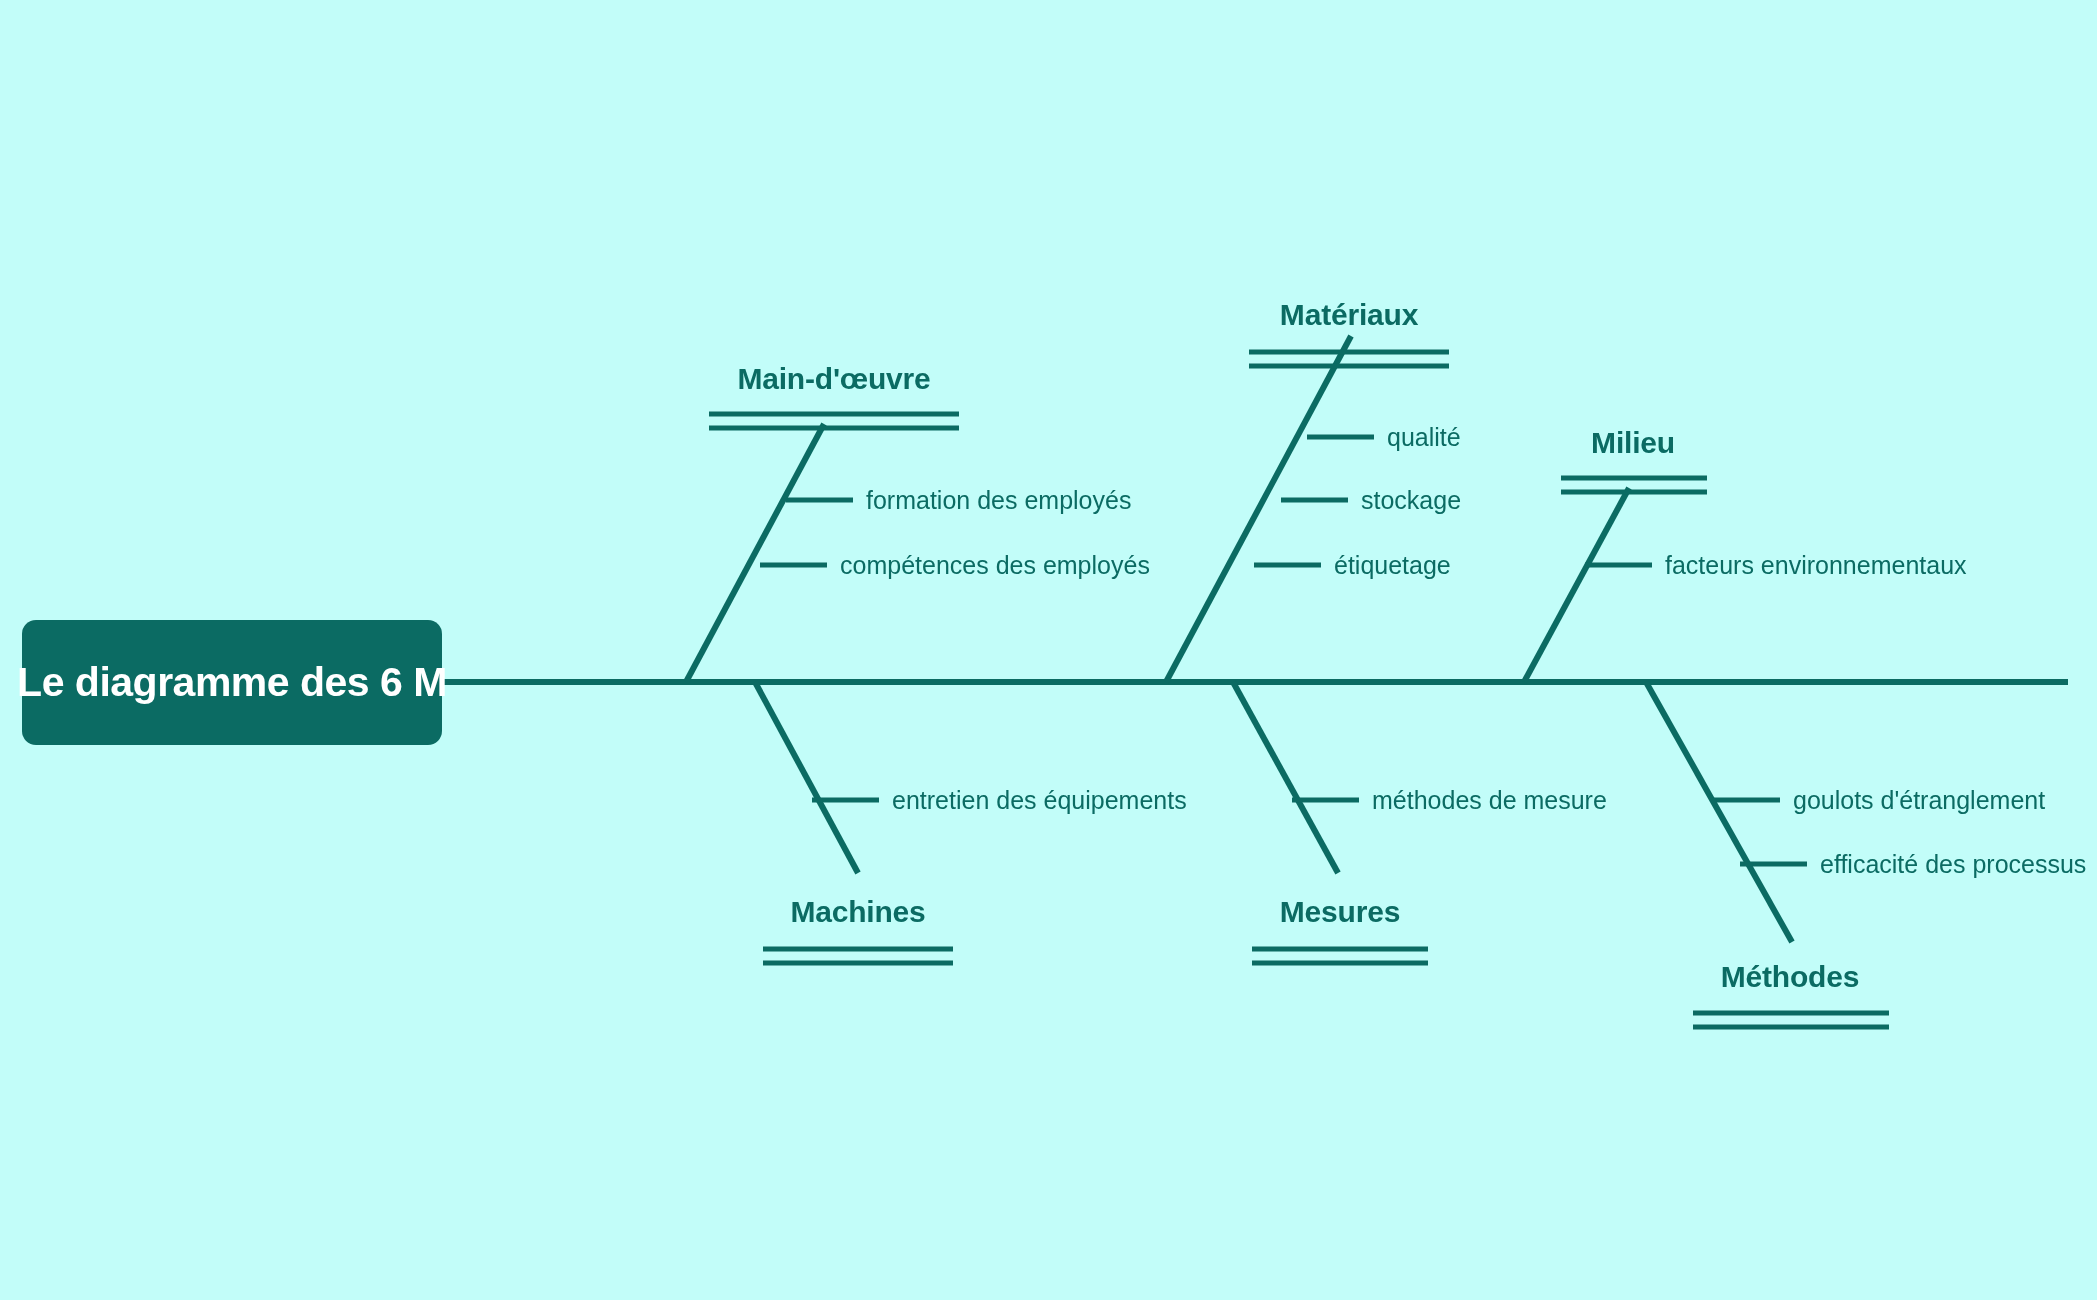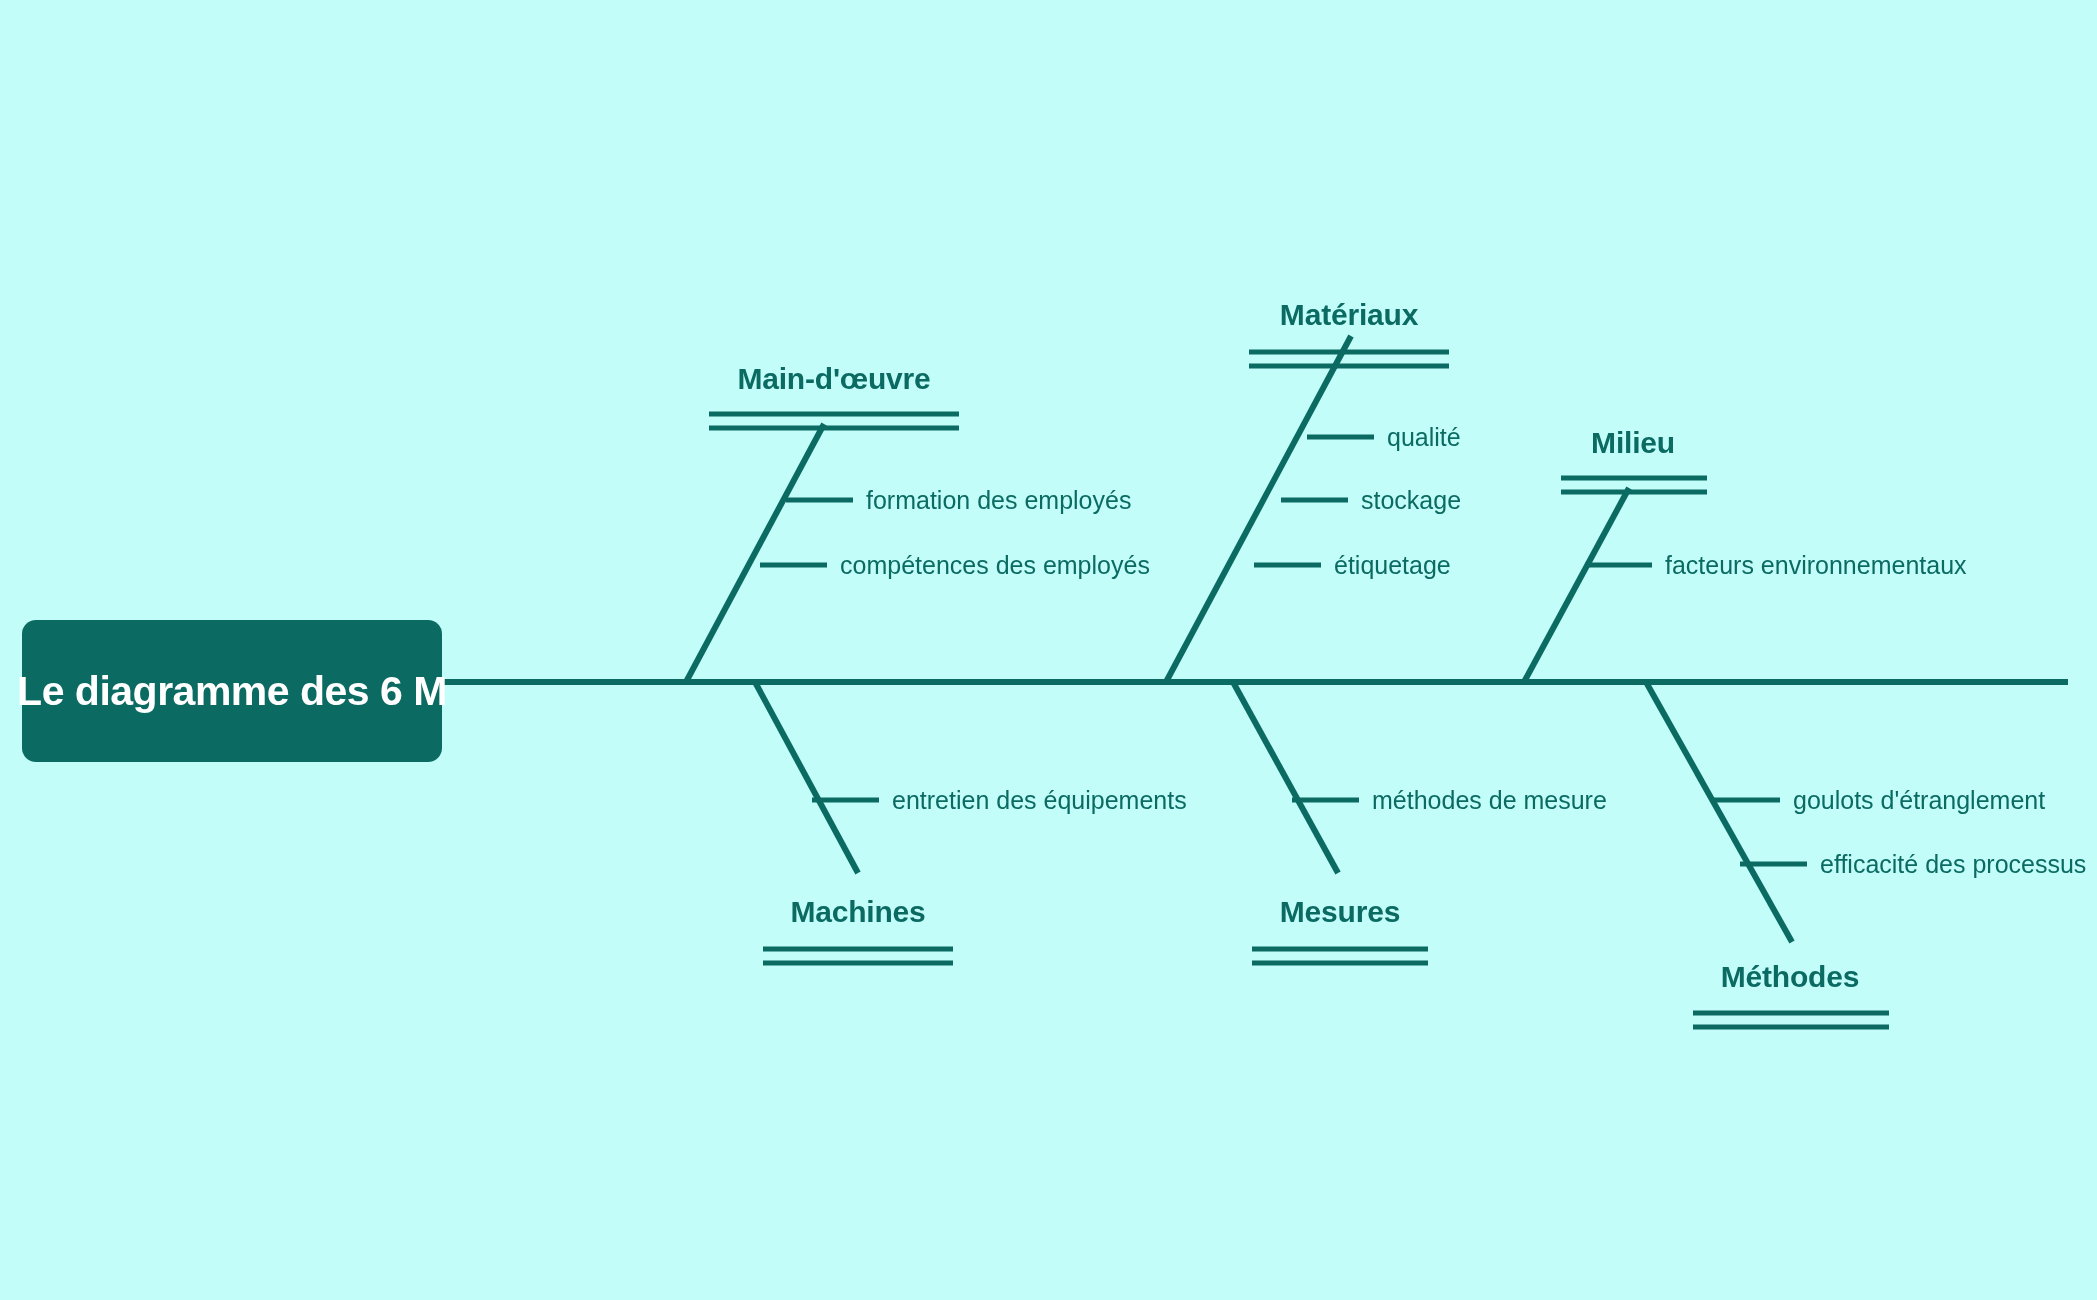--- a/index.html
+++ b/index.html
@@ -48,21 +48,21 @@
     font-family: "Liberation Sans", sans-serif;
     font-size: 25px;
     font-weight: normal;
   }
 
   .title-box {
     position: absolute;
     left: 22px;
     top: 620px;
     width: 420px;
-    height: 142px;
+    height: 125px;
     background: #0b6b63;
     border-radius: 14px;
     display: flex;
     align-items: center;
     justify-content: center;
     box-sizing: border-box;
     padding: 0 18px;
   }
   .title-text {
     color: #ffffff;

